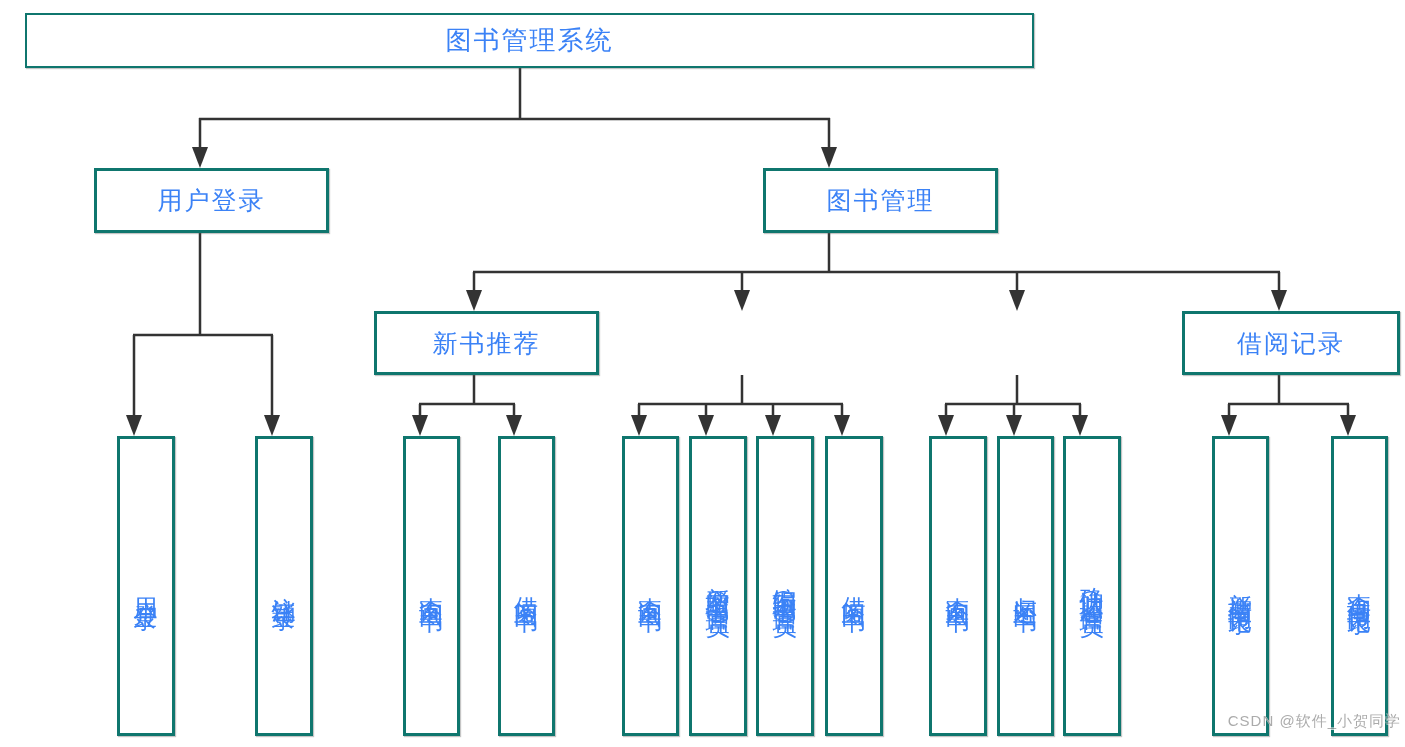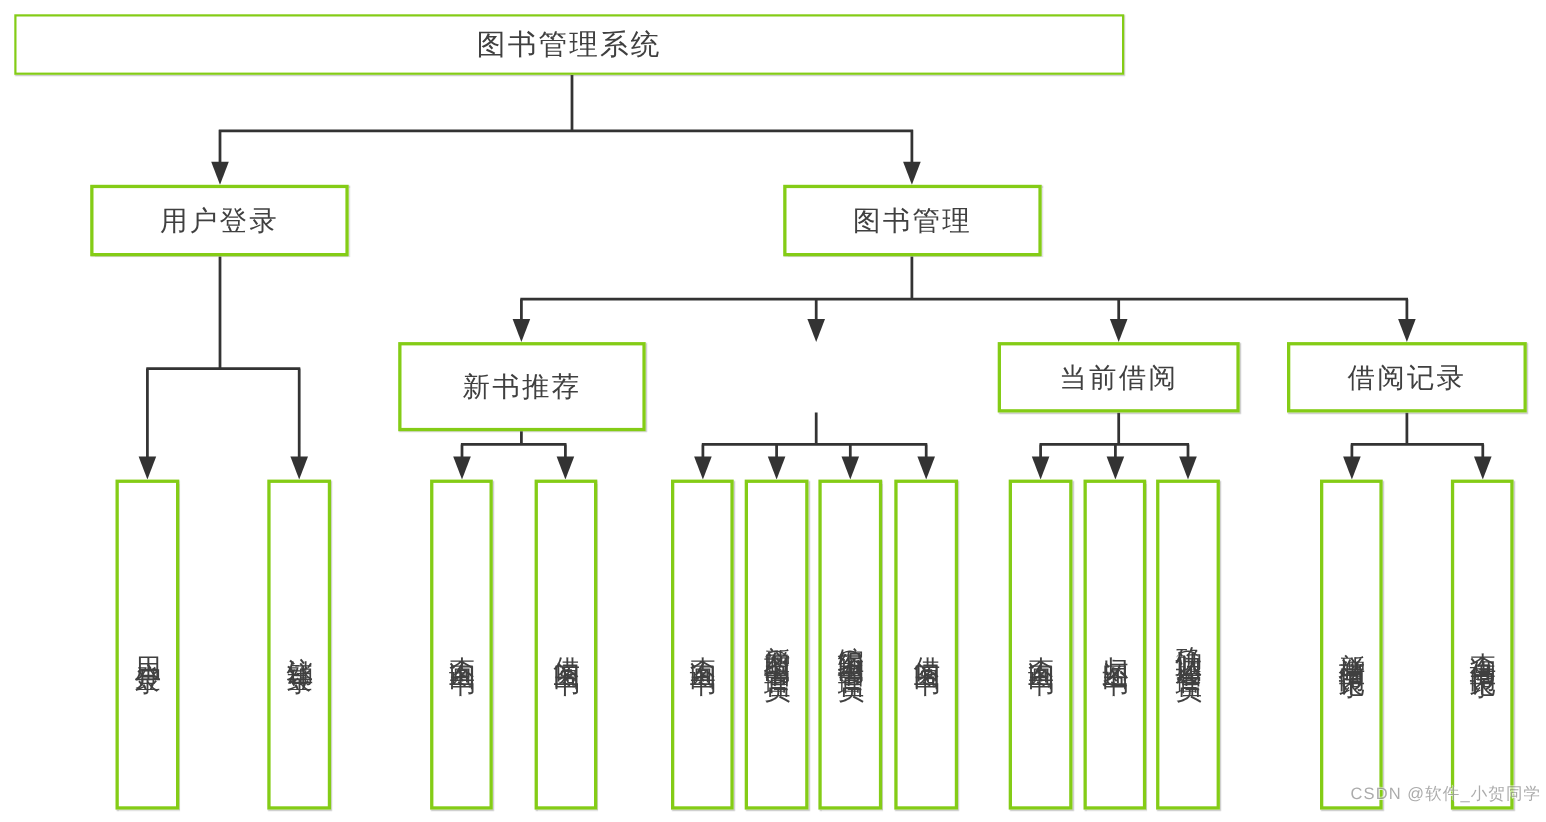--- a/index.html
+++ b/index.html
@@ -17,27 +17,28 @@
   }
   #wires {
     position: absolute;
     left: 0; top: 0;
     z-index: 1;
   }
   .node {
     position: absolute;
     box-sizing: border-box;
     background: #ffffff;
-    border: 3px solid #84cc16;
+    border: 3px solid #0f766e;
     display: flex;
     align-items: center;
     justify-content: center;
-    color: #404040;
+    color: #3b82f6;
     z-index: 2;
     box-shadow: 1px 1px 1px rgba(90,90,90,0.35);
+    margin-left: 12px;
   }
   .node.root {
     border-width: 2px;
     font-size: 26px;
     letter-spacing: 2px;
   }
   .node.hbox {
     font-size: 25px;
     letter-spacing: 2px;
   }
@@ -141,29 +142,26 @@
     <use href="#ah" transform="translate(1348,436)"></use>
   </svg>
 
   <div class="node root" style="left:13px; top:13px; width:1009px; height:55px;">
     <span class="htext">图书管理系统</span>
   </div>
 
   <div class="node hbox" style="left:82px; top:168px; width:235px; height:65px;">
     <span class="htext">用户登录</span>
   </div>
-  <div class="node hbox" style="left:712px; top:168px; width:235px; height:65px;">
+  <div class="node hbox" style="left:751px; top:168px; width:235px; height:65px;">
     <span class="htext">图书管理</span>
   </div>
 
-  <div class="node hbox" style="left:362px; top:311px; width:225px; height:81px;">
+  <div class="node hbox" style="left:362px; top:311px; width:225px; height:64px;">
     <span class="htext">新书推荐</span>
-  </div>
-  <div class="node hbox" style="left:907px; top:311px; width:220px; height:64px;">
-    <span class="htext">当前借阅</span>
   </div>
   <div class="node hbox" style="left:1170px; top:311px; width:218px; height:64px;">
     <span class="htext">借阅记录</span>
   </div>
 
   <div class="node leaf" style="left:105px;">
     <span class="vtext">用户登录</span>
   </div>
   <div class="node leaf" style="left:243px;">
     <span class="vtext">注销登录</span>

